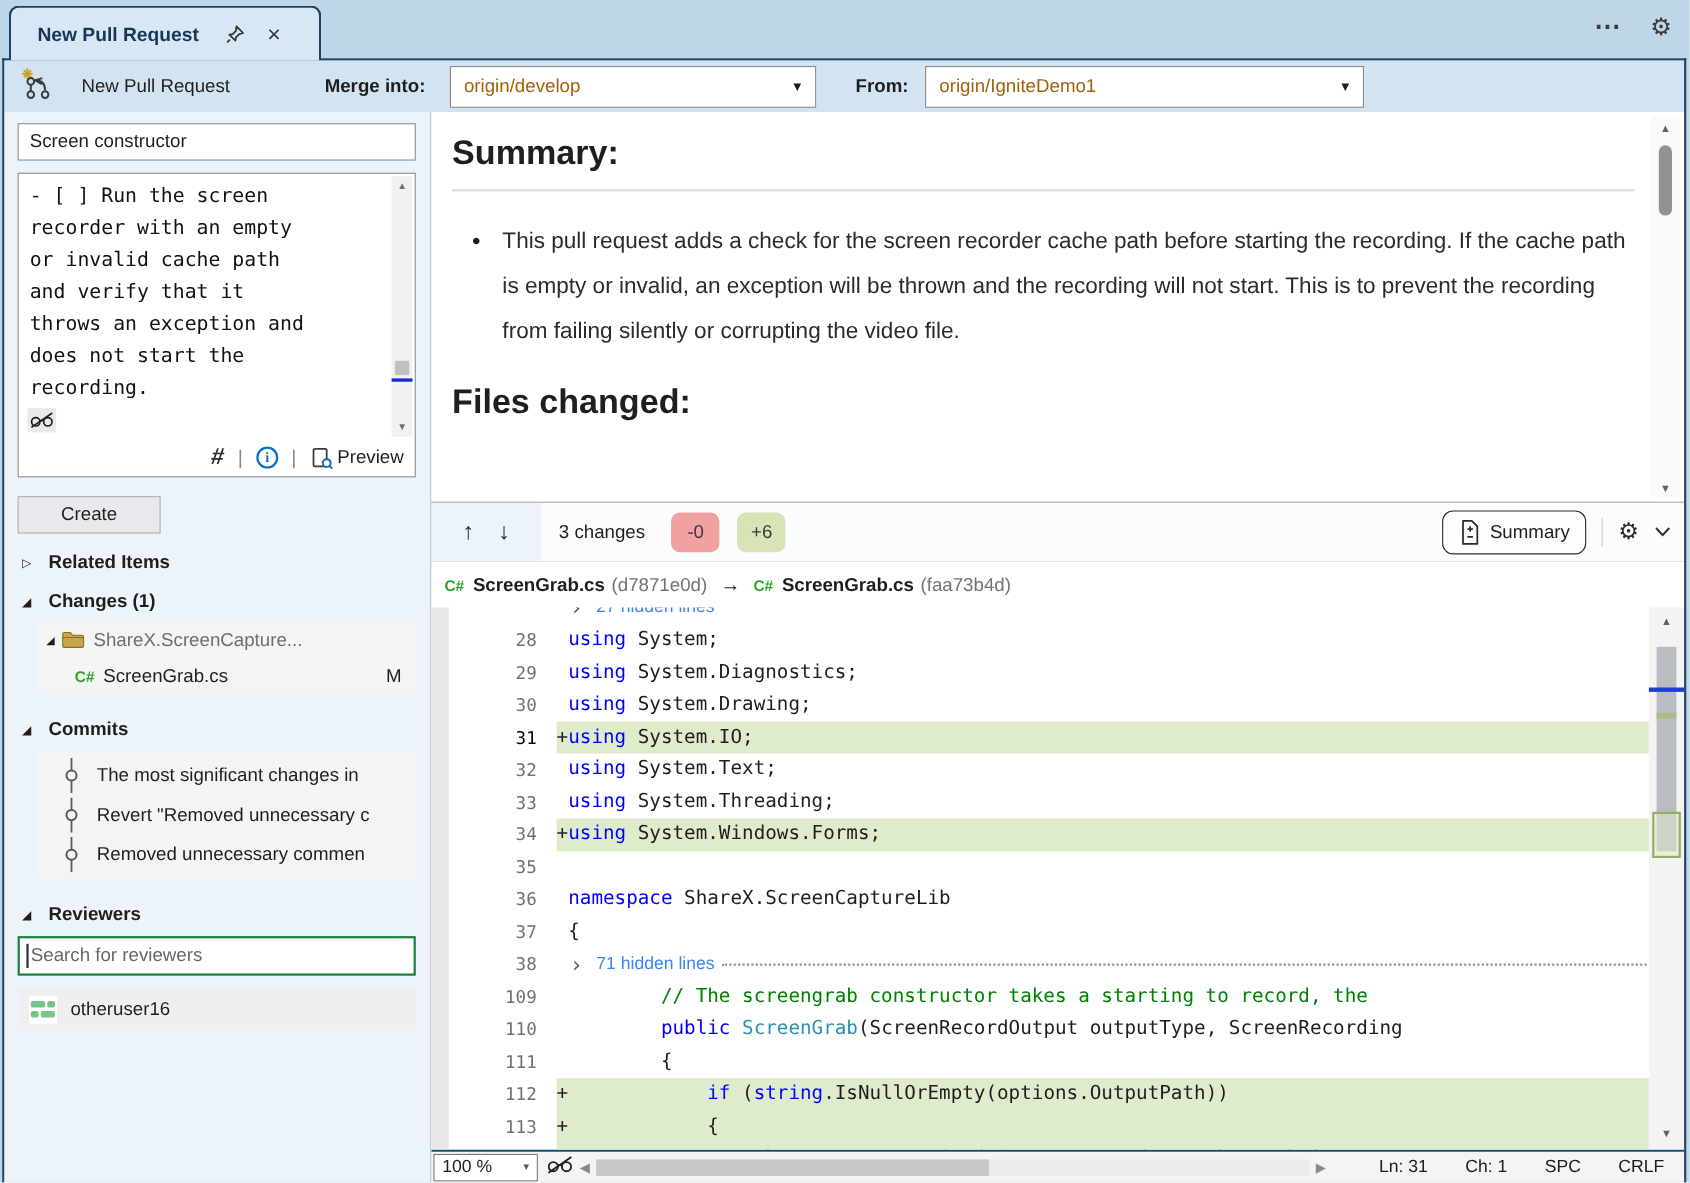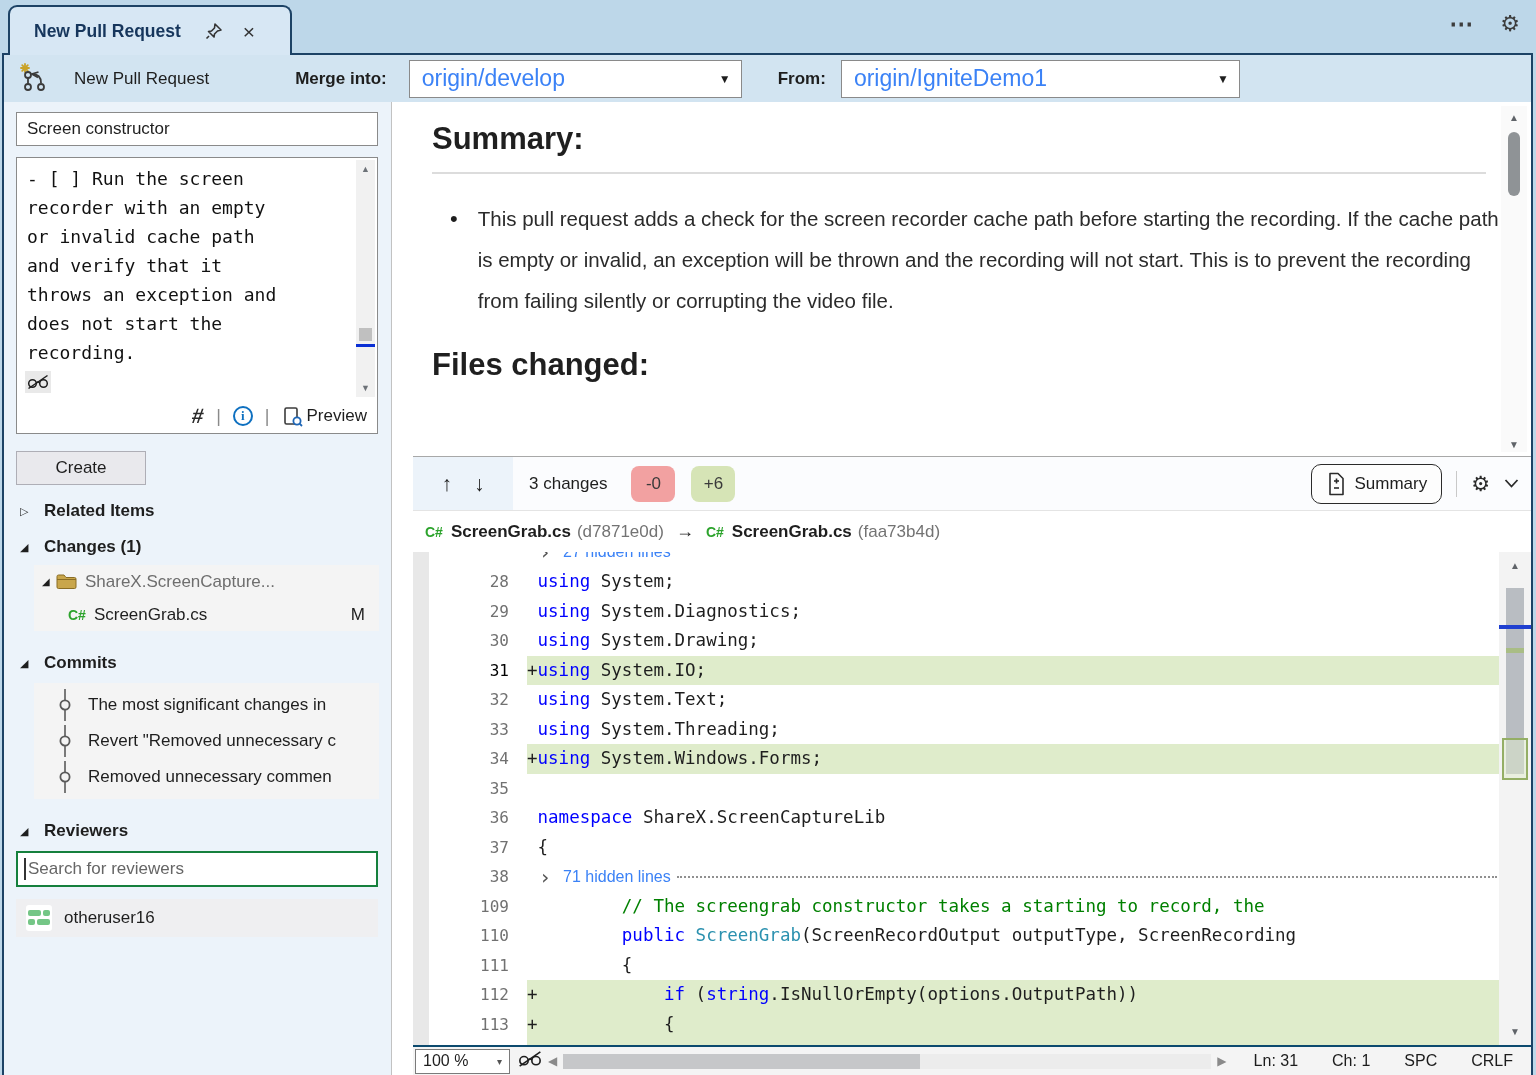--- a/index.html
+++ b/index.html
@@ -26,26 +26,26 @@
 
   
   .pr-toolbar { height:47px; background:#d2e4f1; display:flex; align-items:center; flex:0 0 auto; }
   .pr-icon { margin-left:14px; }
   .pr-title { margin-left:24px; font-size:17px; color:#1e1e1e; }
   .lbl-bold { font-weight:bold; font-size:17px; color:#1e1e1e; }
   .merge-lbl { margin-left:86px; }
   .from-lbl { margin-left:36px; }
   .combo { margin-left:22px; width:333px; height:38px; background:#fff; border:1px solid #8a8a8a;
            display:flex; align-items:center; padding:0 10px 0 12px; }
-  .combo .combo-text { flex:1; font-size:23px; color:#3b82f6; white-space:nowrap; overflow:hidden; }
+  .combo .combo-text { flex:1; font-size:17px; color:#a16207; white-space:nowrap; overflow:hidden; }
   .combo .dd { font-size:12px; color:#1e1e1e; }
   .combo.from { margin-left:15px; width:399px; }
 
   
-  .content { flex:1; display:flex; min-height:0;gap:21px; }
+  .content { flex:1; display:flex; min-height:0; }
   .sidebar { width:388px; flex:0 0 auto; background:#ecf3fa; border-right:1px solid #c2c2c2; position:relative; overflow:hidden; }
   .main { flex:1; display:flex; flex-direction:column; min-width:0; background:#fff; }
 
   
   .title-input { display:block; margin:10px 12px 0 12px; width:362px; height:34px; border:1px solid #8a8a8a;
                  background:#fff; font-family:"Liberation Sans",sans-serif; font-size:17px; color:#1e1e1e; padding:0 10px; }
   .desc-box { position:relative; margin:11px 12px 0 12px; width:362px; height:277px; border:1px solid #8a8a8a; background:#fff; }
   .desc-text { position:absolute; top:6px; left:10px; right:24px; bottom:36px; overflow:hidden;
                font-family:"DejaVu Sans Mono",monospace; font-size:18px; line-height:29px; color:#111; white-space:pre; }
   .desc-glasses { position:absolute; left:8px; top:213px; width:26px; height:22px; background:#e9e9e9; display:flex; align-items:center; justify-content:center; }

